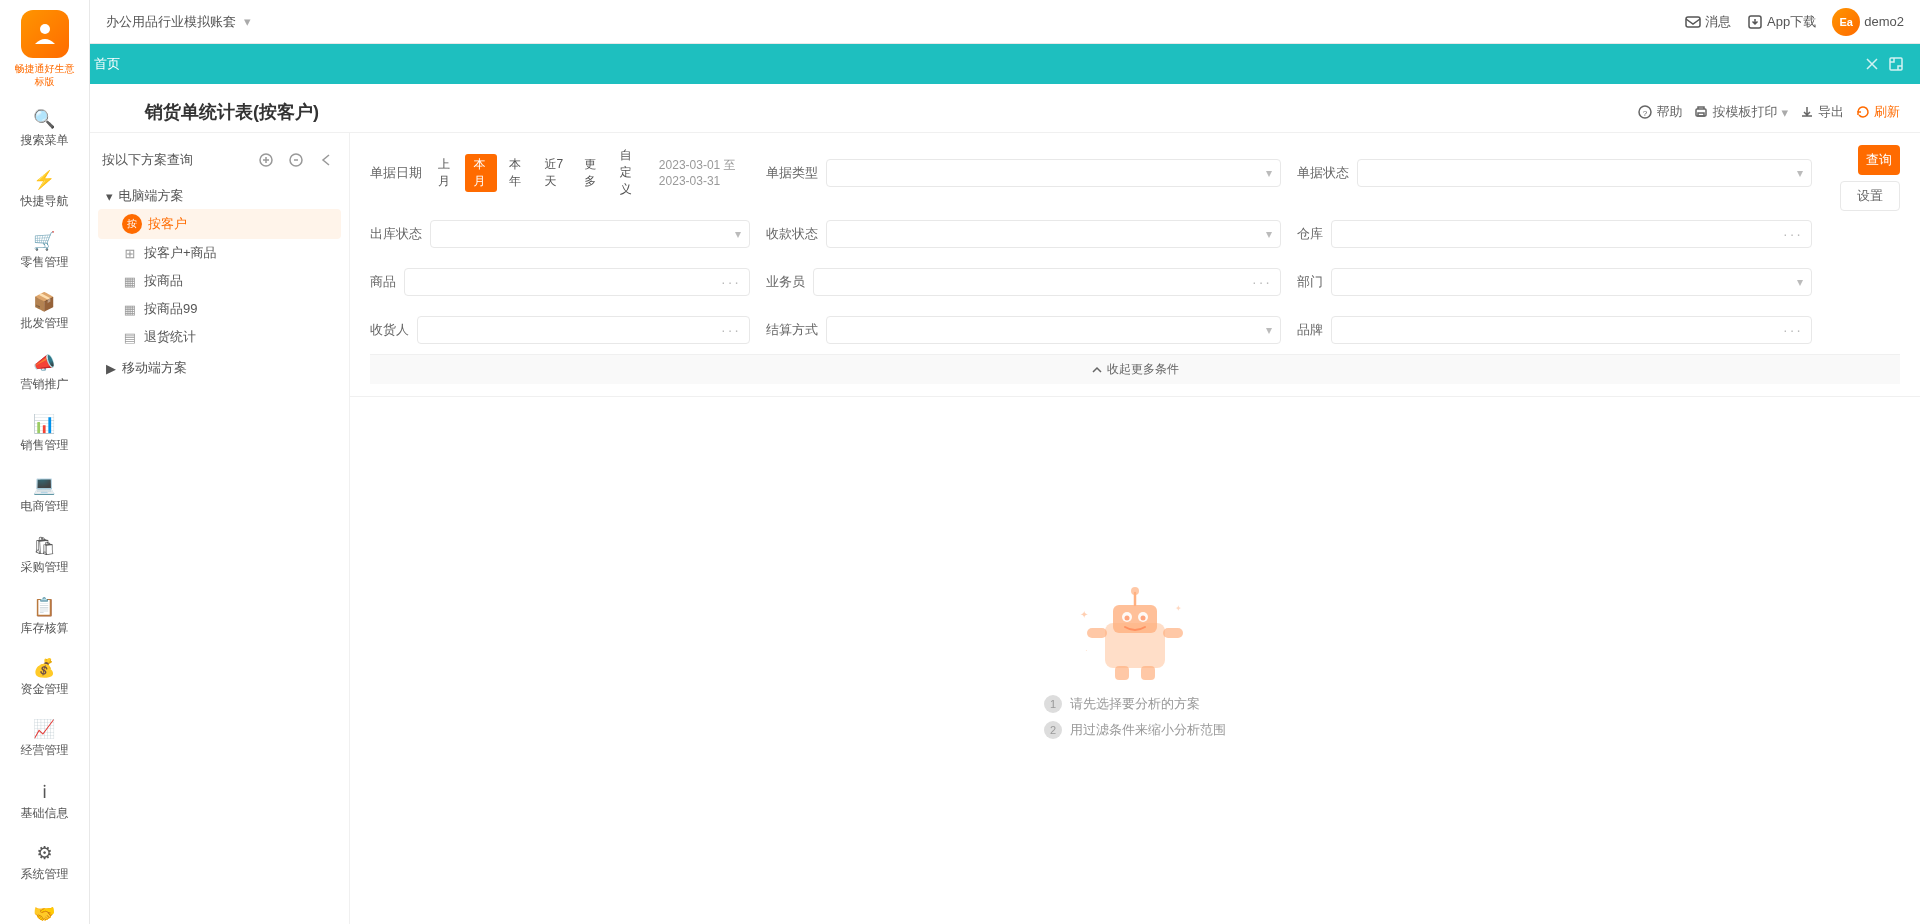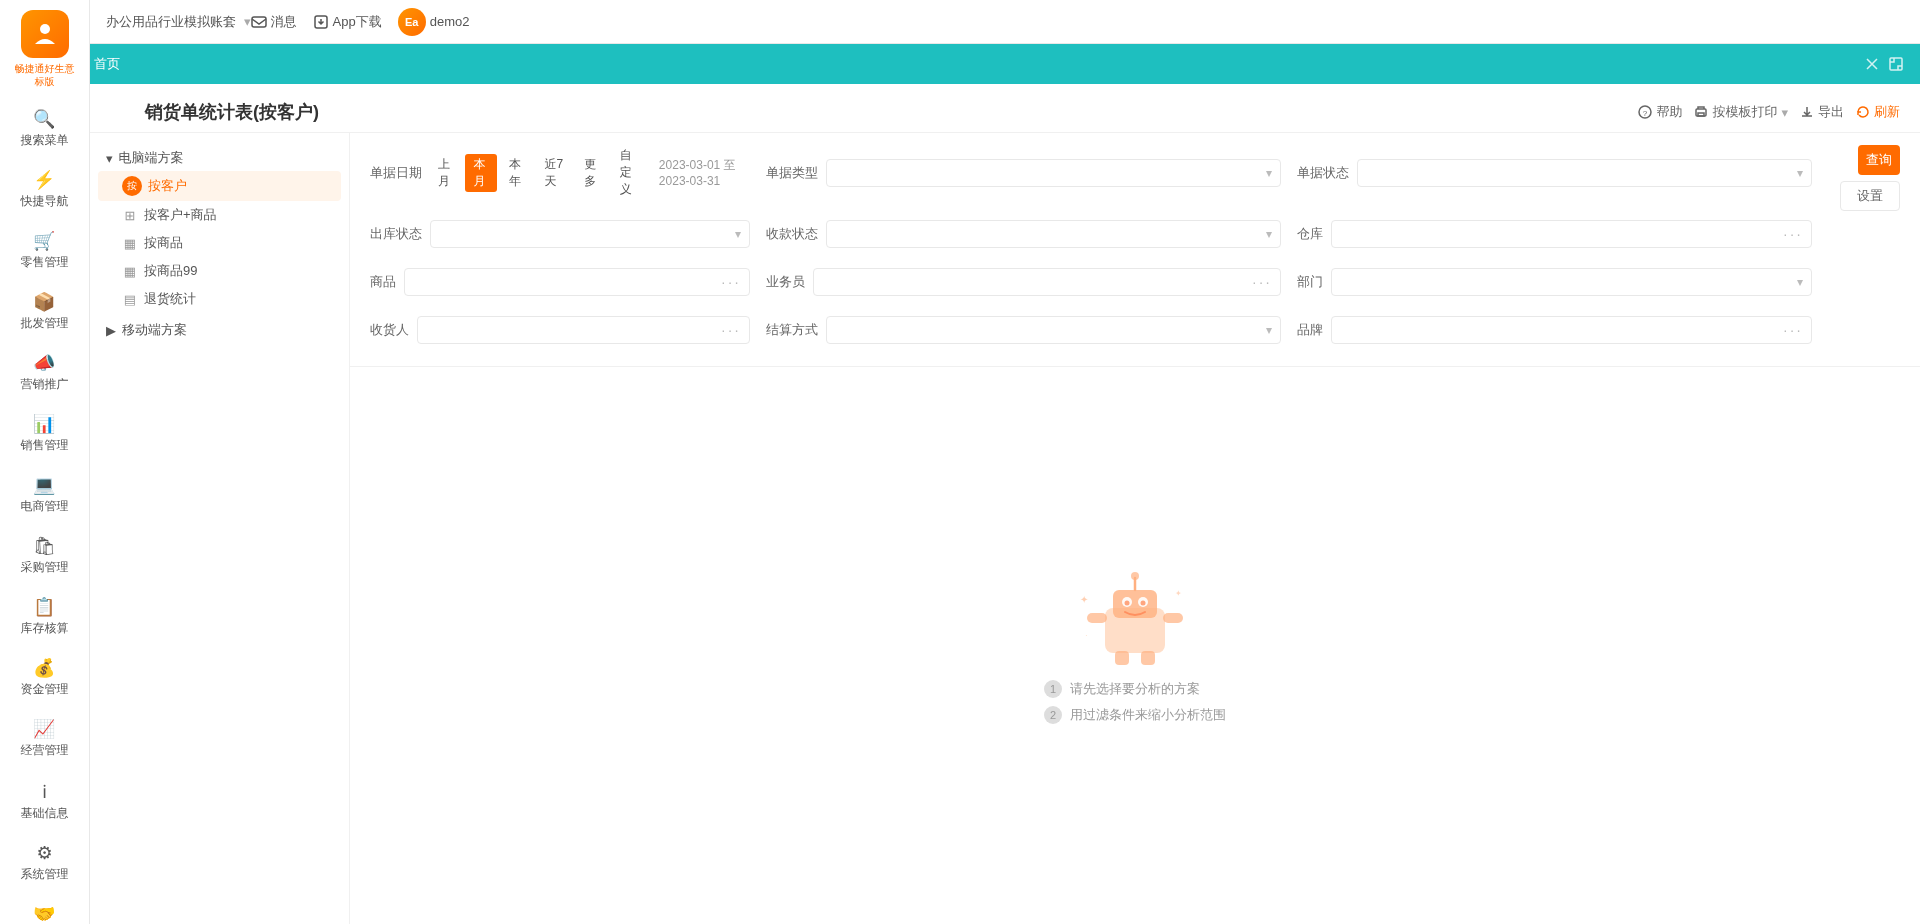--- a/index.html
+++ b/index.html
@@ -11,21 +11,21 @@
     .logo-icon { width: 48px; height: 48px; background: linear-gradient(135deg, #ff9500, #ff6b00); border-radius: 12px; display: flex; align-items: center; justify-content: center; }
     .logo-icon svg { width: 30px; height: 30px; }
     .logo-text { font-size: 10px; color: #ff6b00; margin-top: 4px; text-align: center; line-height: 1.3; }
     .sidebar-nav-item { width: 100%; display: flex; flex-direction: column; align-items: center; padding: 10px 4px; cursor: pointer; font-size: 12px; color: #555; }
     .sidebar-nav-item .nav-icon { font-size: 18px; margin-bottom: 2px; }
 
     
     .main-area { flex: 1; display: flex; flex-direction: column; overflow: hidden; }
 
     
-    .top-header { height: 44px; background: #fff; display: flex; align-items: center; justify-content: flex-start; padding: 12px 16px; border-bottom: 1px solid #e8e8e8; flex-shrink: 0; }
+    .top-header { height: 44px; background: #fff; display: flex; align-items: center; justify-content: space-between; padding: 12px 16px; border-bottom: 1px solid #e8e8e8; flex-shrink: 0; }
     .header-left { display: flex; align-items: center; gap: 8px; font-size: 13px; color: #555; }
     .header-right { display: flex; align-items: center; gap: 16px; font-size: 13px; color: #555; }
     .header-right-item { display: flex; align-items: center; gap: 4px; cursor: pointer; }
     .user-avatar { width: 28px; height: 28px; border-radius: 50%; background: linear-gradient(135deg, #ff9500, #ff6b00); display: flex; align-items: center; justify-content: center; color: white; font-size: 11px; font-weight: bold; }
 
     
     .tab-bar { height: 40px; background: #1ebfbf; display: flex; align-items: center; padding: 0 0; flex-shrink: 0; }
     .tab-item { height: 40px; display: flex; align-items: center; padding: 0 4px; font-size: 13px; cursor: pointer; position: relative; gap: 6px; color: rgba(255,255,255,0.85); }
     .tab-item.home { color: white; font-weight: 500; }
     .tab-item.active { background: #fff; color: #333; border-radius: 4px 4px 0 0; }
@@ -242,20 +242,40 @@
               <path d="M2 10V7h3"></path>
             </svg>
           <span style="color:#ff6b00;">刷新</span>
         </div>
       </div>
     </div>
 
     <div class="content-body">
 
       <div class="left-panel">
+        <div class="panel-toolbar">
+          <span class="panel-title">按以下方案查询</span>
+          <div class="panel-icon-btn">
+            <svg width="14" height="14" viewBox="0 0 14 14" fill="none" stroke="currentColor" stroke-width="1.5">
+                <circle cx="7" cy="7" r="6"></circle>
+                <path d="M7 4v6M4 7h6"></path>
+              </svg>
+          </div>
+          <div class="panel-icon-btn">
+            <svg width="14" height="14" viewBox="0 0 14 14" fill="none" stroke="currentColor" stroke-width="1.5">
+                <circle cx="7" cy="7" r="6"></circle>
+                <path d="M5 7h4"></path>
+              </svg>
+          </div>
+          <div class="panel-icon-btn">
+            <svg width="14" height="14" viewBox="0 0 14 14" fill="none" stroke="currentColor" stroke-width="1.5">
+                <path d="M10 2L4 7l6 5"></path>
+              </svg>
+          </div>
+        </div>
 
         <div class="scheme-tree">
           <div class="scheme-group">
             <div class="scheme-group-label">
               <span>▾</span>
               <span>电脑端方案</span>
             </div>
             <div class="scheme-item active">
               <span class="scheme-dot">按</span>
               <span>按客户</span>
@@ -394,20 +414,26 @@
                 </div>
               </div>
             </div>
 
             <div class="action-bar" style="padding-top:0; padding-left:16px;">
               <button class="btn-query">查询</button>
               <button class="btn-settings">设置</button>
             </div>
           </div>
 
+          <div class="collapse-bar">
+            <svg width="12" height="12" viewBox="0 0 12 12" fill="none" stroke="currentColor" stroke-width="1.5">
+                <path d="M2 8L6 4l4 4"></path>
+              </svg>
+            <span>收起更多条件</span>
+          </div>
         </div>
 
         <div class="empty-state">
           <div class="empty-icon">
             
             <svg width="120" height="100" viewBox="0 0 120 100">
 
               <rect x="30" y="40" width="60" height="45" rx="8" fill="#ffd0b0" opacity="0.7"></rect>
 
               <rect x="38" y="22" width="44" height="28" rx="6" fill="#ffb080" opacity="0.8"></rect>

